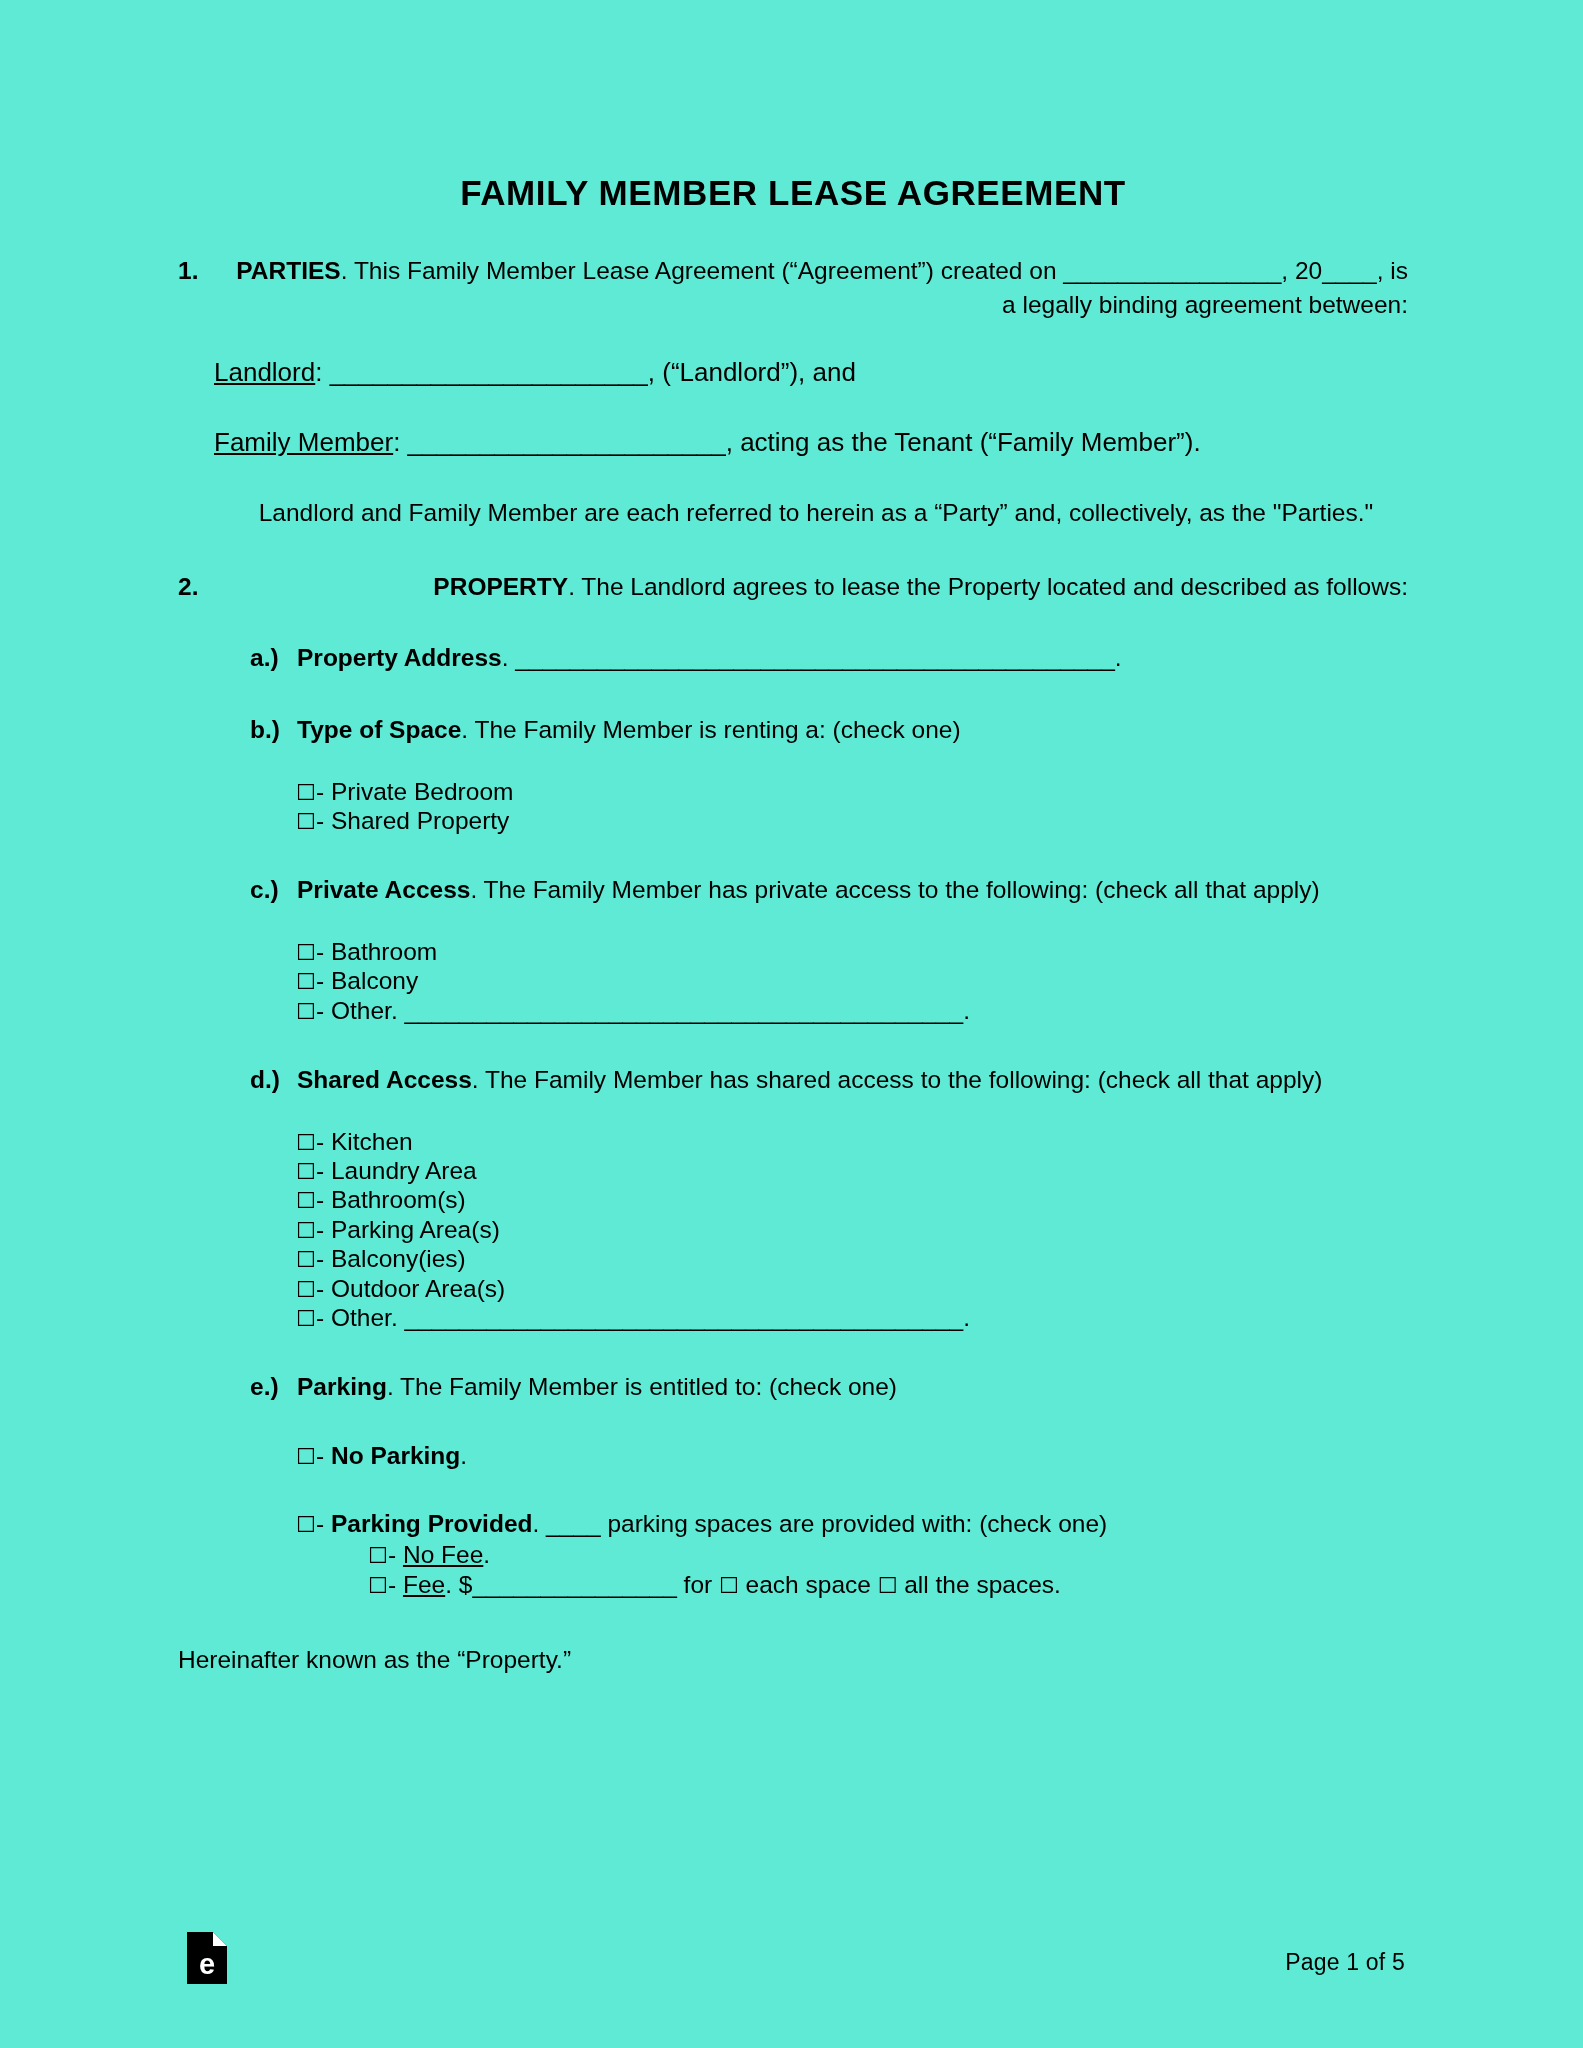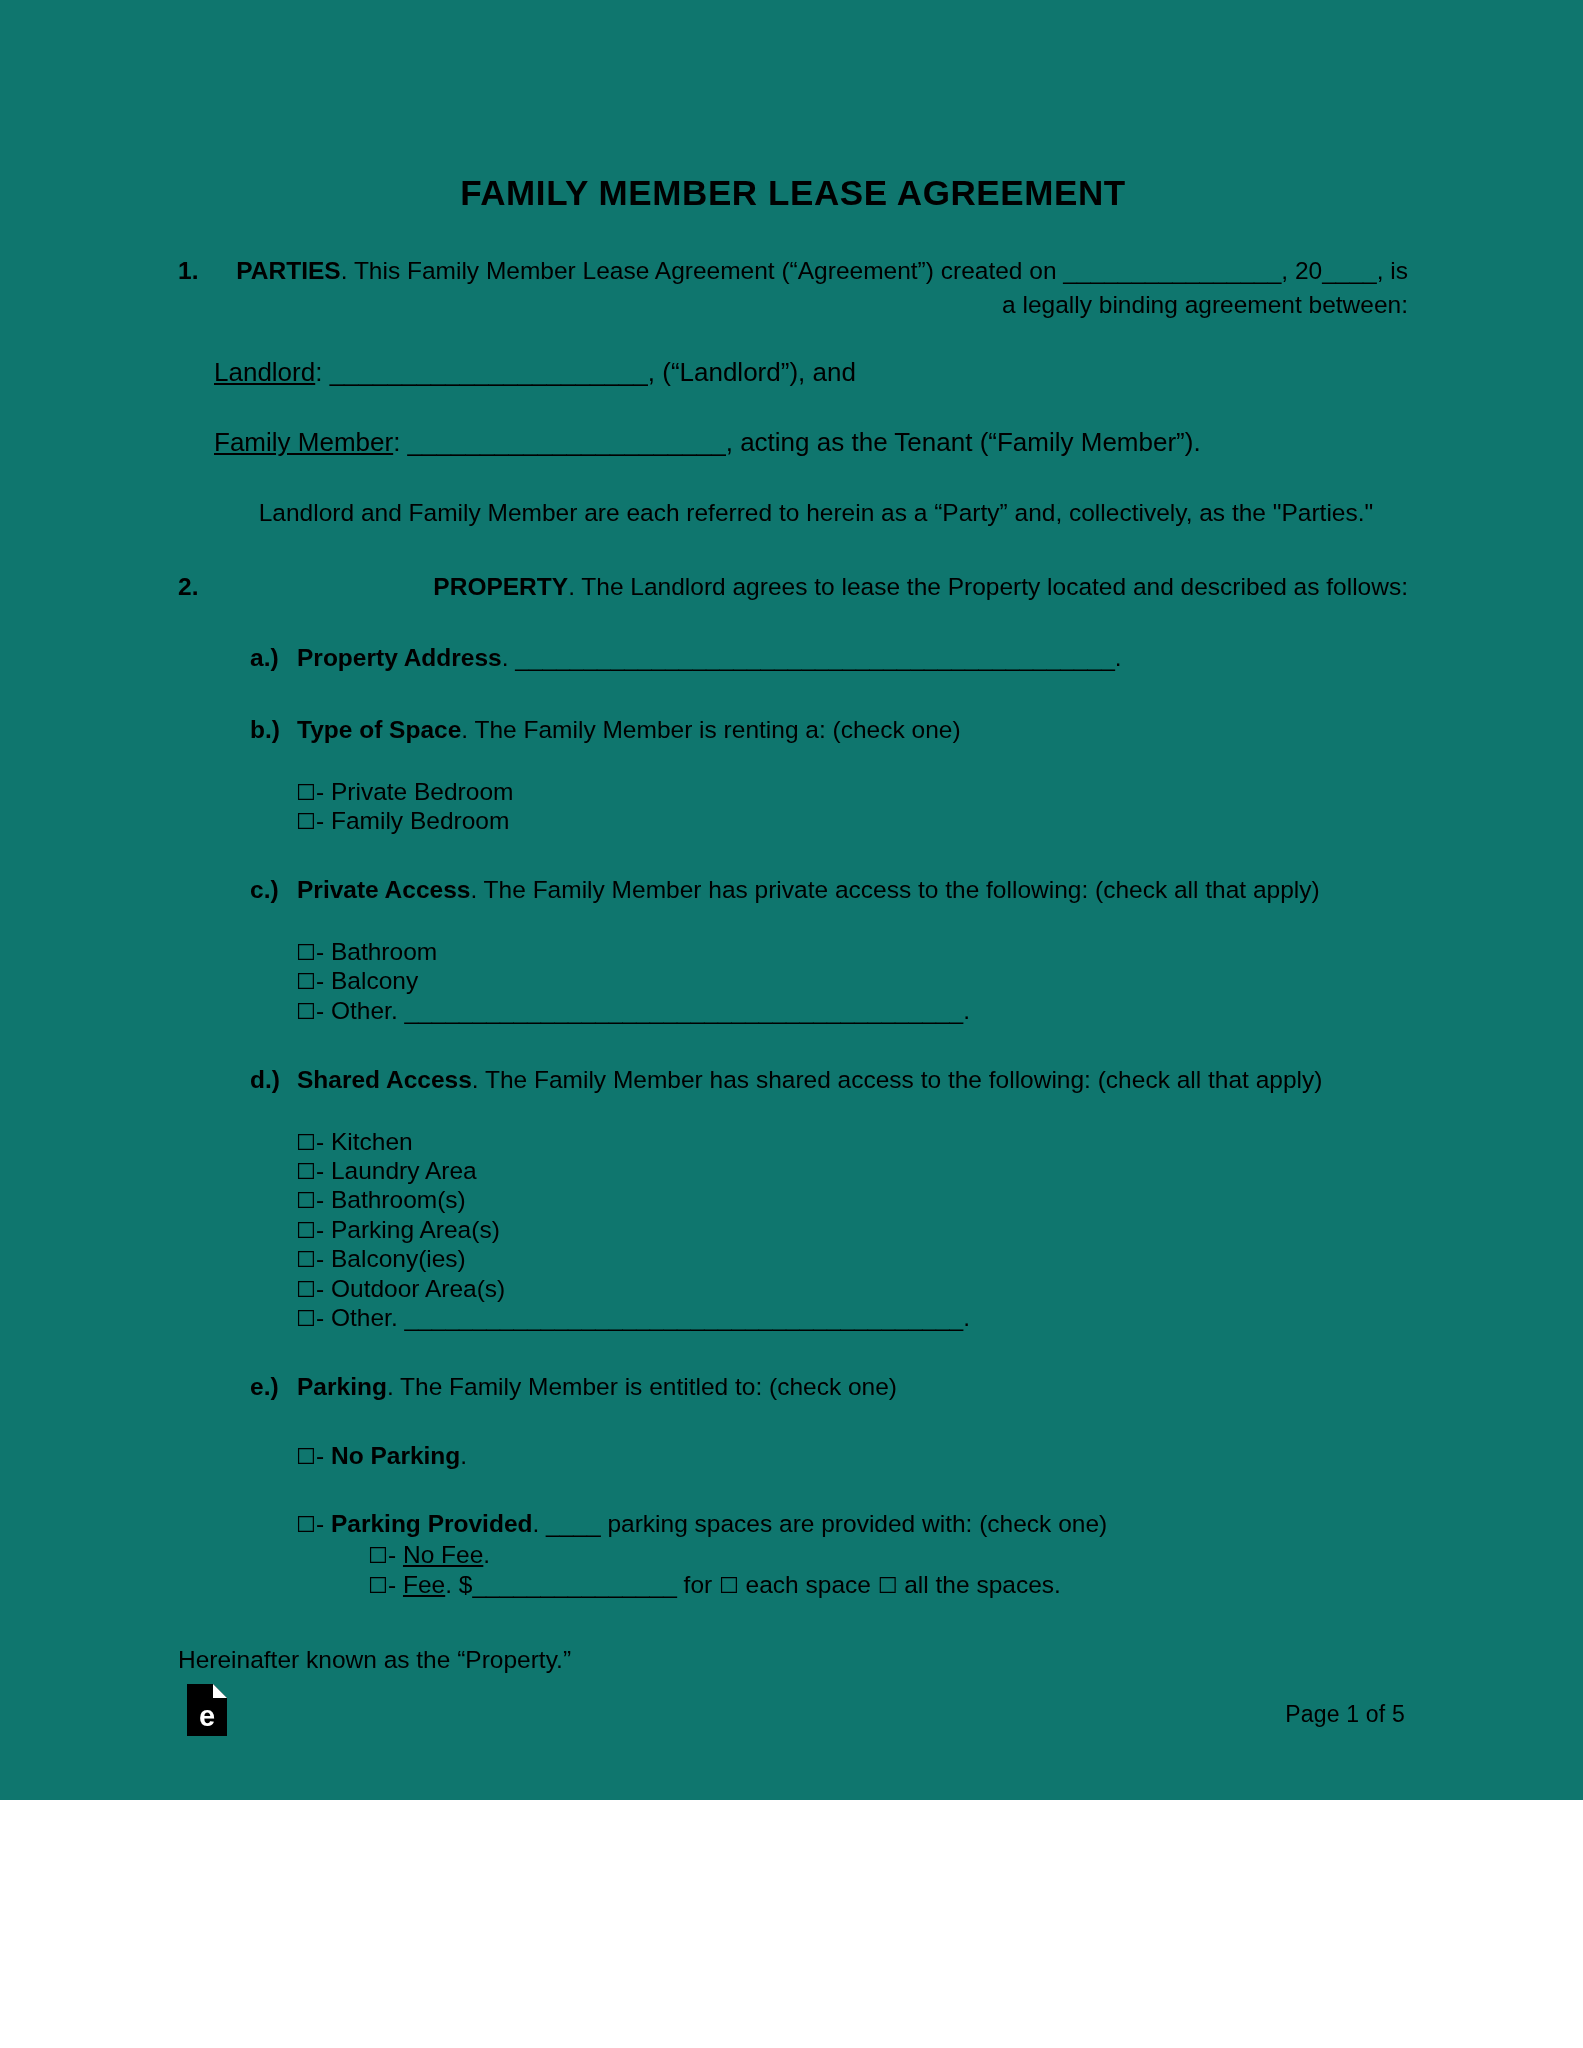--- a/index.html
+++ b/index.html
@@ -7,22 +7,22 @@
     padding: 0;
     background: #ffffff;
   }
   body {
     font-family: "Liberation Sans", sans-serif;
     color: #000000;
   }
   .page {
     position: relative;
     width: 1583px;
-    height: 1800px;
-    background: #0f766e;
+    height: 2048px;
+    background: #5eead4;
     box-sizing: border-box;
     padding: 0;
     overflow: hidden;
   }
   .content {
     position: absolute;
     left: 178px;
     top: 0;
     width: 1230px;
   }
@@ -198,21 +198,21 @@
       <div class="body"><b>Property Address</b><span>. ____________________________________________.</span></div>
     </div>
 
     <div class="sub-clause">
       <div class="letter">b.)</div>
       <div class="body"><b>Type of Space</b><span>. The Family Member is renting a: (check one)</span></div>
     </div>
 
     <div class="opt-group">
       <div class="opt"><span class="box">☐</span><span>- Private Bedroom</span></div>
-      <div class="opt"><span class="box">☐</span><span>- Family Bedroom</span></div>
+      <div class="opt"><span class="box">☐</span><span>- Shared Property</span></div>
     </div>
 
     <div class="sub-clause">
       <div class="letter">c.)</div>
       <div class="body"><b>Private Access</b><span>. The Family Member has private access to the following: (check all that apply)</span></div>
     </div>
 
     <div class="opt-group">
       <div class="opt"><span class="box">☐</span><span>- Bathroom</span></div>
       <div class="opt"><span class="box">☐</span><span>- Balcony</span></div>

